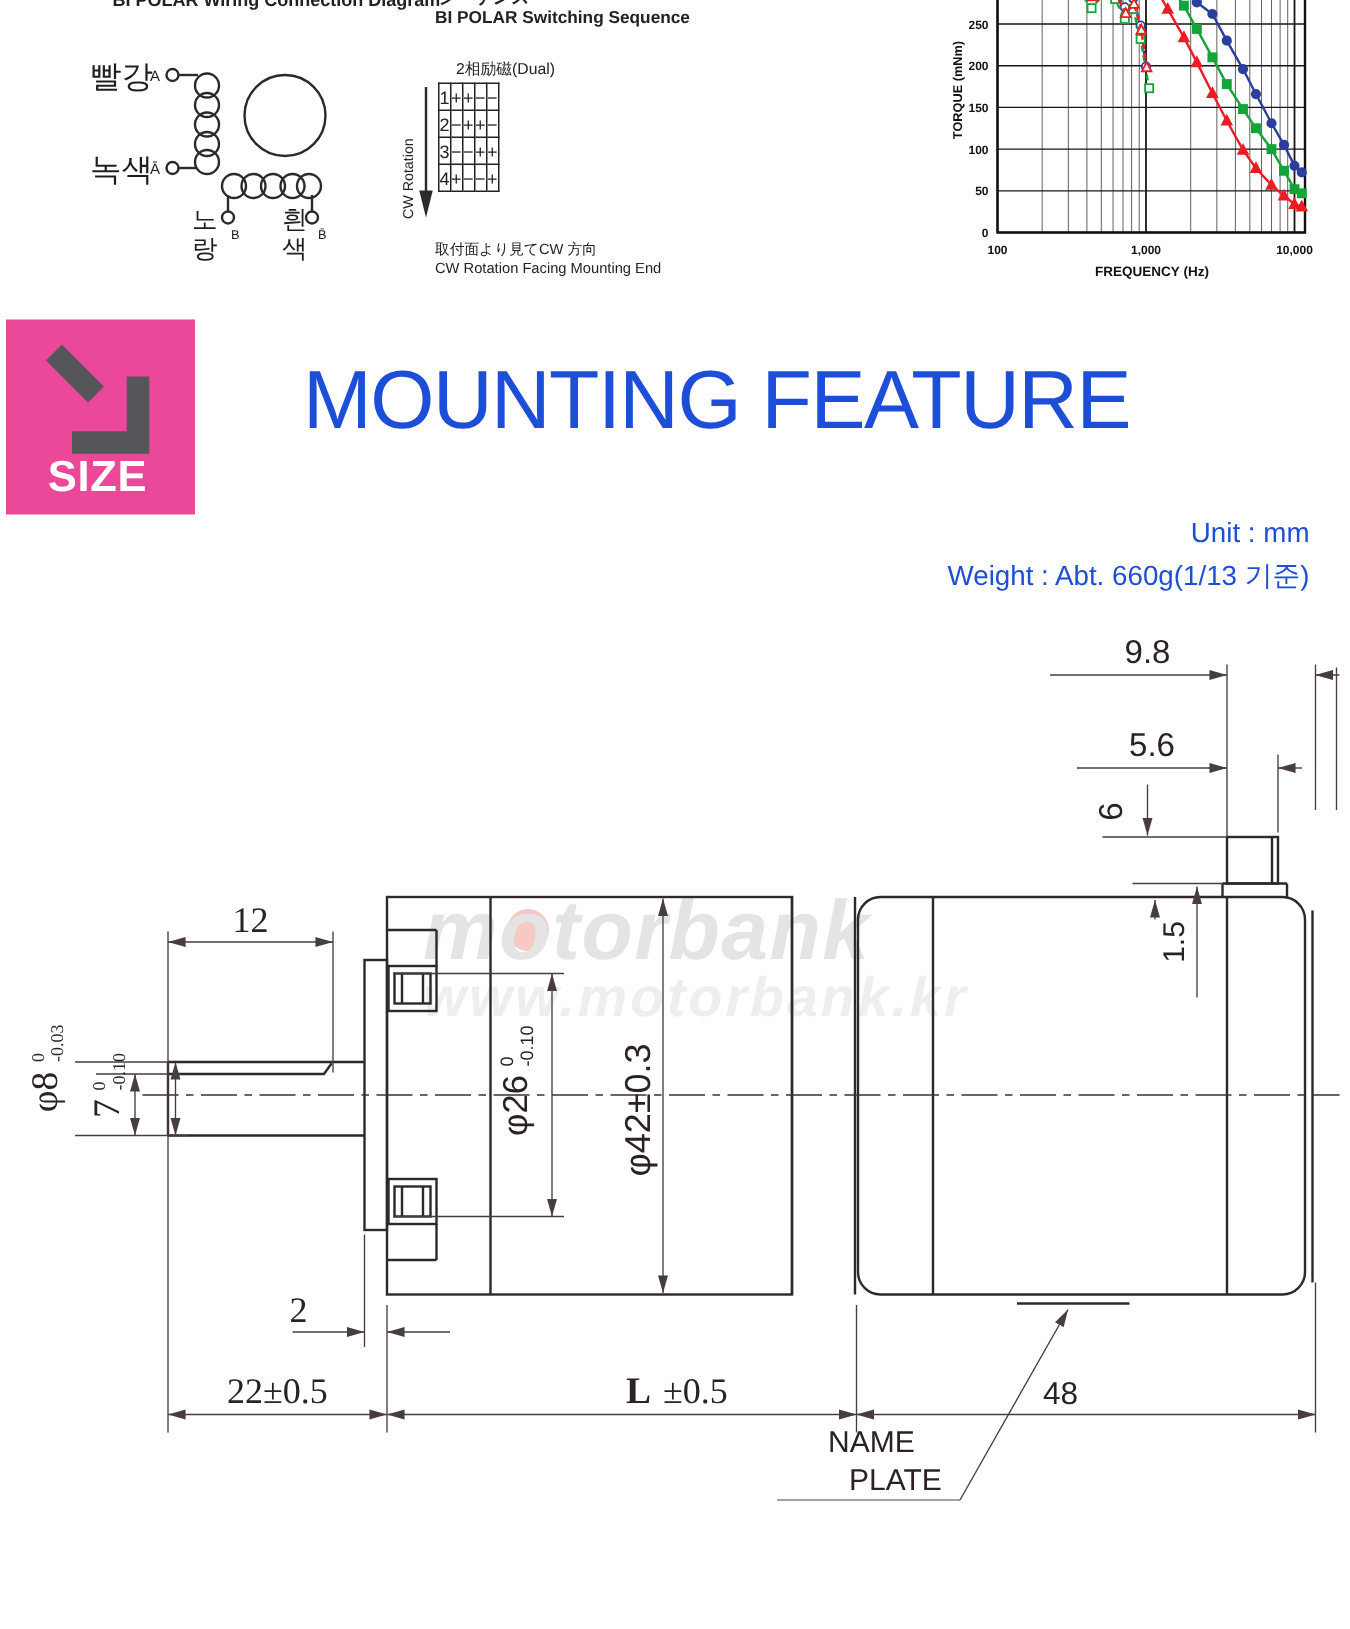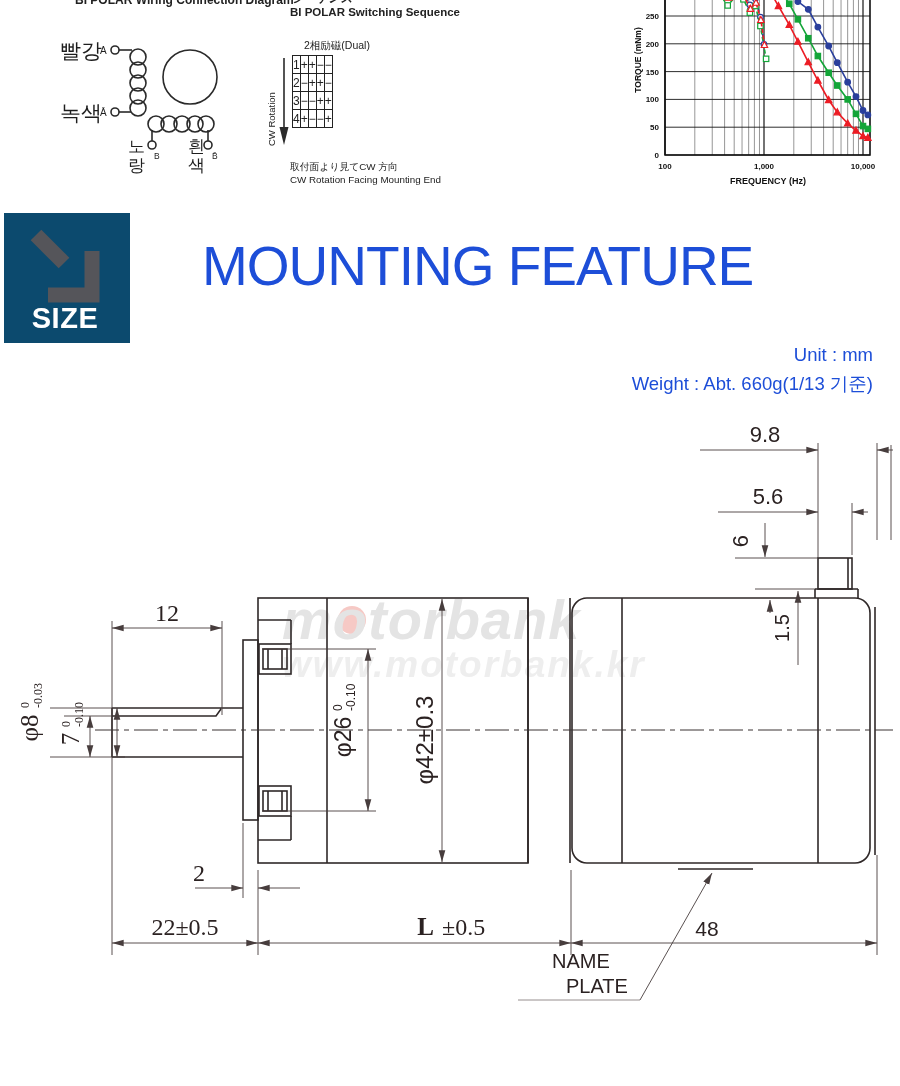--- a/index.html
+++ b/index.html
@@ -15,21 +15,21 @@
   #seq-table{left:292px;top:55px;border-collapse:collapse;table-layout:fixed;}
   #seq-table td,#seq-table th{border:1.4px solid #222;text-align:center;vertical-align:middle;
       font-size:11px;color:#222;padding:0;background:#fff;font-weight:normal;}
   #seq-table .corner{width:34px;height:27px;position:relative;
       background:linear-gradient(to bottom right,#fff calc(50% - 0.7px),#222 calc(50% - 0.7px),#222 calc(50% + 0.7px),#fff calc(50% + 0.7px));}
   #seq-table .corner span{position:absolute;left:2px;bottom:1px;font-size:8px;color:#222;}
   #seq-table th.col{width:26px;height:27px;font-size:11px;}
   #seq-table td{height:17px;font-size:12px;}
   #seq-notes{left:290px;top:161px;font-size:9.8px;color:#222;line-height:12.5px;}
   
-  #size-badge{left:4px;top:213px;width:126px;height:130px;background:#0c4a6e;}
+  #size-badge{left:4px;top:213px;width:126px;height:130px;background:#ec4899;}
   #size-badge .label{position:absolute;left:0;right:4px;bottom:8px;text-align:center;
       color:#fff;font-size:29px;font-weight:bold;letter-spacing:0.5px;}
   
   #heading{left:202px;top:234px;font-size:55px;font-weight:300;letter-spacing:-1px;color:#1d4ed8;}
   #specs{right:27px;top:340px;text-align:right;font-size:18.5px;color:#1d4ed8;line-height:29px;}
   
   #watermark{left:282px;top:593px;z-index:0;font-style:italic;}
   #wm-dot{position:absolute;left:56px;top:13px;width:28px;height:28px;border-radius:50%;background:#f6c9c5;}
   #wm-line1{position:relative;font-size:56px;font-weight:bold;letter-spacing:1px;color:#e4e4e4;line-height:54px;}
   #wm-line2{position:relative;font-size:37px;font-weight:bold;letter-spacing:2px;color:#eeeeee;line-height:40px;margin-top:-2px;}

